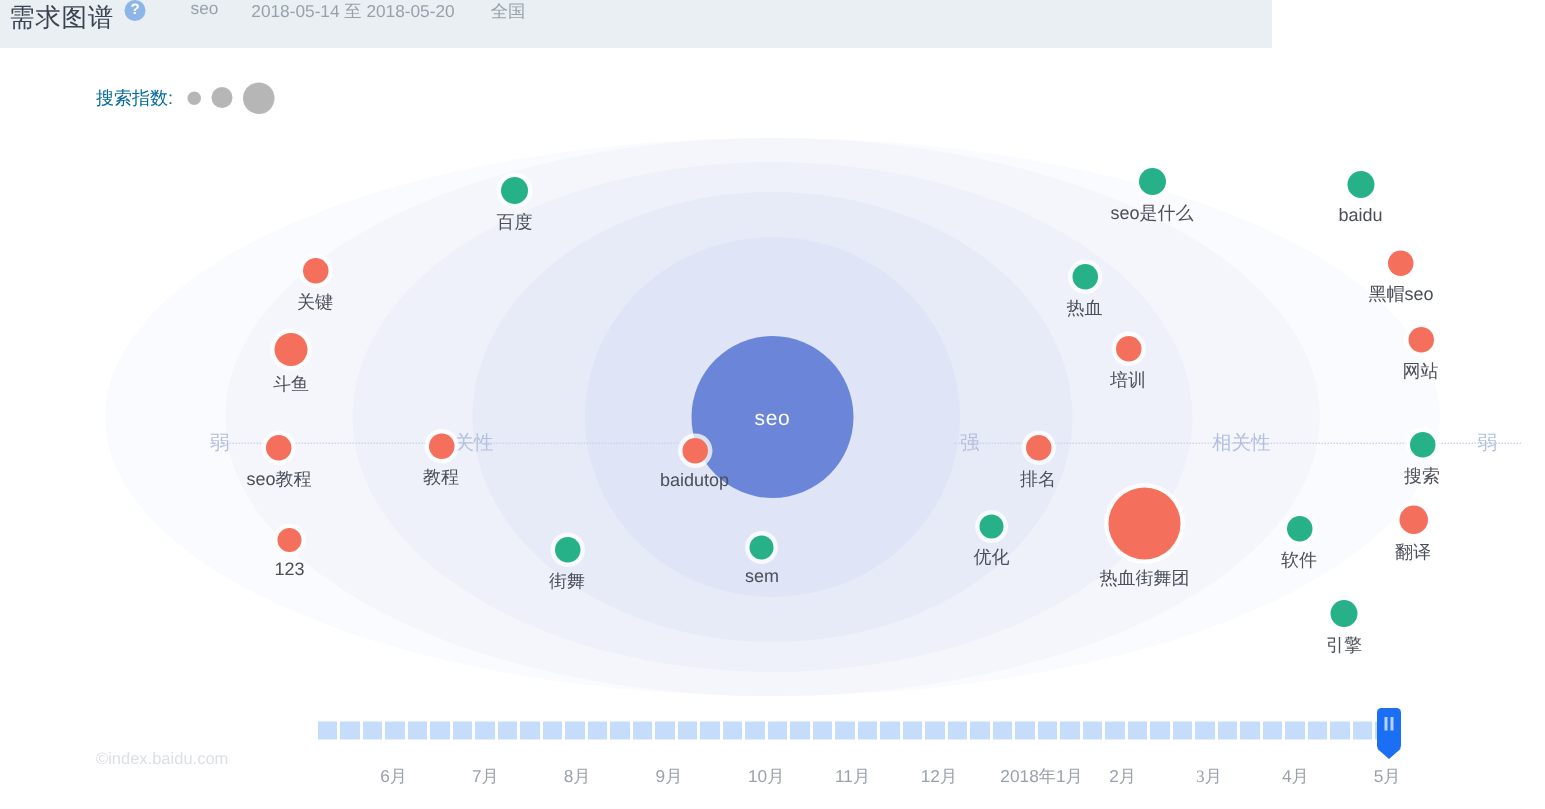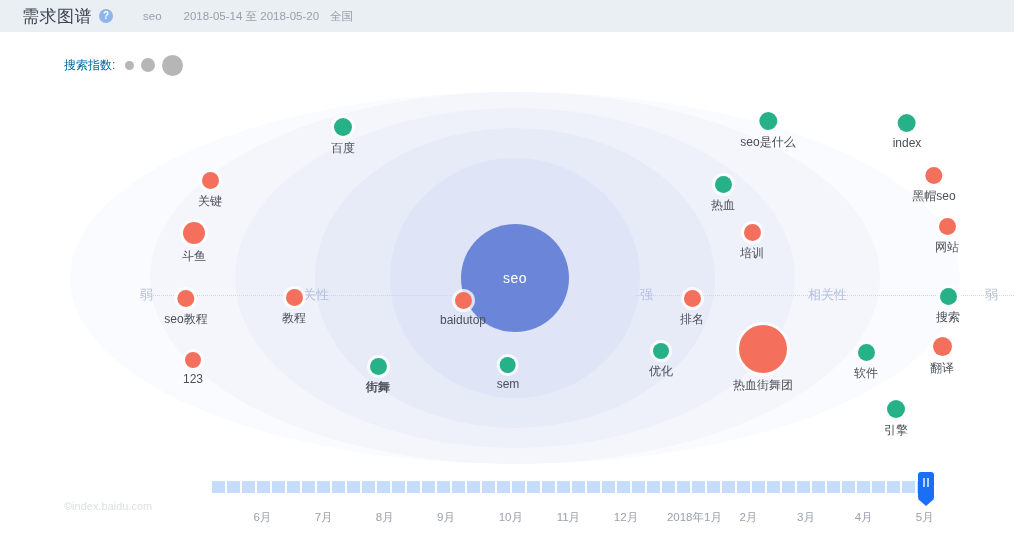--- a/index.html
+++ b/index.html
@@ -12,25 +12,23 @@
     background: #ffffff;
     font-family: "Liberation Sans", "DejaVu Sans", sans-serif;
     overflow: hidden;
     position: relative;
   }
 
   
   #header-bar {
     position: absolute;
     left: 0; top: 0;
-    width: 998px; height: 32px;
+    width: 848px; height: 32px;
     background: #eaeff3;
     display: flex;
-    align-items: center;
-    padding-left: 16px;
   }
   #page-title {
     font-size: 17px;
     color: #3d4451;
     margin-left: 6px;
     letter-spacing: 0.5px;
     white-space: nowrap;
   }
   #help-icon {
     width: 14px; height: 14px;
@@ -44,21 +42,21 @@
     cursor: pointer;
     font-weight: bold;
   }
   .hdr-meta {
     font-size: 11.5px;
     color: #98a0ab;
     white-space: nowrap;
   }
   #hdr-keyword   { margin-left: 30px; }
   #hdr-daterange { margin-left: 22px; }
-  #hdr-region    { margin-left: 11px; }
+  #hdr-region    { margin-left: 24px; }
 
   
   #legend {
     position: absolute;
     left: 64px; top: 54px;
     display: flex;
     align-items: center;
     height: 22px;
   }
   .legend-label {
@@ -290,21 +288,21 @@
         <span class="node-label">seo教程</span>
       </div>
       <div class="node" style="left: 193px; top: 264px;">
         <div class="dot" style="width: 16px; height: 16px; background: rgb(244, 112, 92);"></div>
         <span class="node-label">123</span>
       </div>
       <div class="node" style="left: 294px; top: 201px;">
         <div class="dot" style="width: 17px; height: 17px; background: rgb(244, 112, 92);"></div>
         <span class="node-label">教程</span>
       </div>
-      <div class="node" style="left: 378px; top: 270px; font-weight: bold;">
+      <div class="node" style="left: 378px; top: 270px;">
         <div class="dot" style="width: 17px; height: 17px; background: rgb(39, 177, 136);"></div>
         <span class="node-label">街舞</span>
       </div>
       <div class="node" style="left: 463px; top: 204px;">
         <div class="dot" style="width: 17px; height: 17px; background: rgb(244, 112, 92);"></div>
         <span class="node-label">baidutop</span>
       </div>
       <div class="node" style="left: 508px; top: 269px;">
         <div class="dot" style="width: 16px; height: 16px; background: rgb(39, 177, 136);"></div>
         <span class="node-label">sem</span>
@@ -316,21 +314,21 @@
       <div class="node" style="left: 752px; top: 136px;">
         <div class="dot" style="width: 17px; height: 17px; background: rgb(244, 112, 92);"></div>
         <span class="node-label">培训</span>
       </div>
       <div class="node" style="left: 768px; top: 24px;">
         <div class="dot" style="width: 18px; height: 18px; background: rgb(39, 177, 136);"></div>
         <span class="node-label">seo是什么</span>
       </div>
       <div class="node" style="left: 907px; top: 26px;">
         <div class="dot" style="width: 18px; height: 18px; background: rgb(39, 177, 136);"></div>
-        <span class="node-label">index</span>
+        <span class="node-label">baidu</span>
       </div>
       <div class="node" style="left: 934px; top: 79px;">
         <div class="dot" style="width: 17px; height: 17px; background: rgb(244, 112, 92);"></div>
         <span class="node-label">黑帽seo</span>
       </div>
       <div class="node" style="left: 947px; top: 130px;">
         <div class="dot" style="width: 17px; height: 17px; background: rgb(244, 112, 92);"></div>
         <span class="node-label">网站</span>
       </div>
       <div class="node" style="left: 692px; top: 202px;">
@@ -375,17 +373,17 @@
   <div id="timeline-ticks">
       <span class="tick" style="left: 7%;">6月</span>
       <span class="tick" style="left: 15.5%;">7月</span>
       <span class="tick" style="left: 24%;">8月</span>
       <span class="tick" style="left: 32.5%;">9月</span>
       <span class="tick" style="left: 41.5%;">10月</span>
       <span class="tick" style="left: 49.5%;">11月</span>
       <span class="tick" style="left: 57.5%;">12月</span>
       <span class="tick" style="left: 67%;">2018年1月</span>
       <span class="tick" style="left: 74.5%;">2月</span>
-      <span class="tick" style="left: 82.5%;">3月</span>
+      <span class="tick" style="left: 82.5%; font-family: Liberation Serif, serif;">3月</span>
       <span class="tick" style="left: 90.5%; text-align: center;">4月</span>
       <span class="tick" style="left: 99%;">5月</span>
     </div>
 </div>
 
 </body></html>

